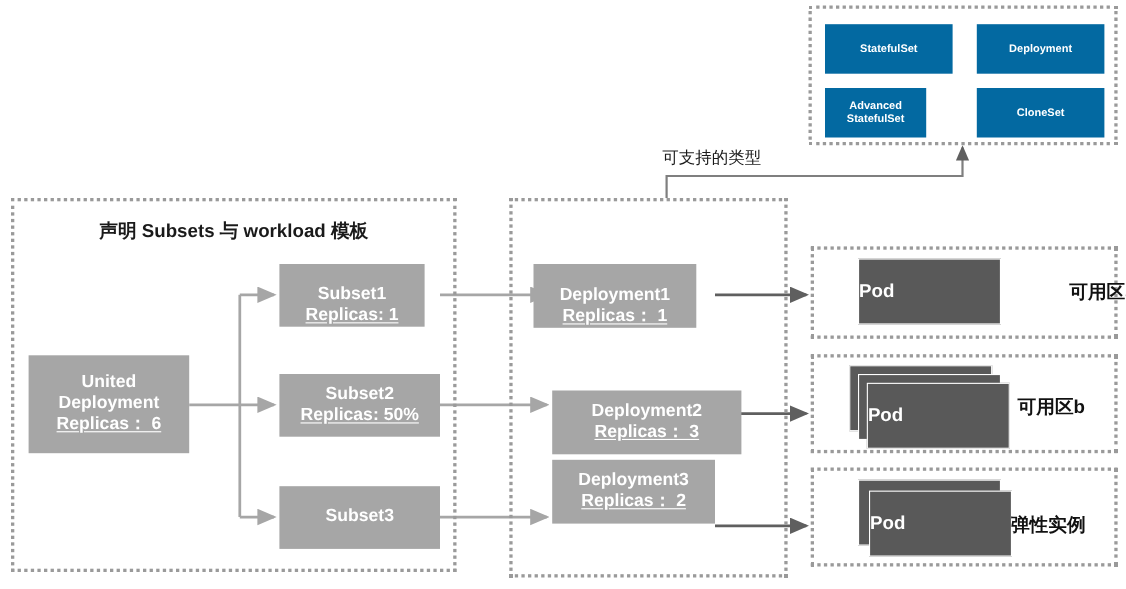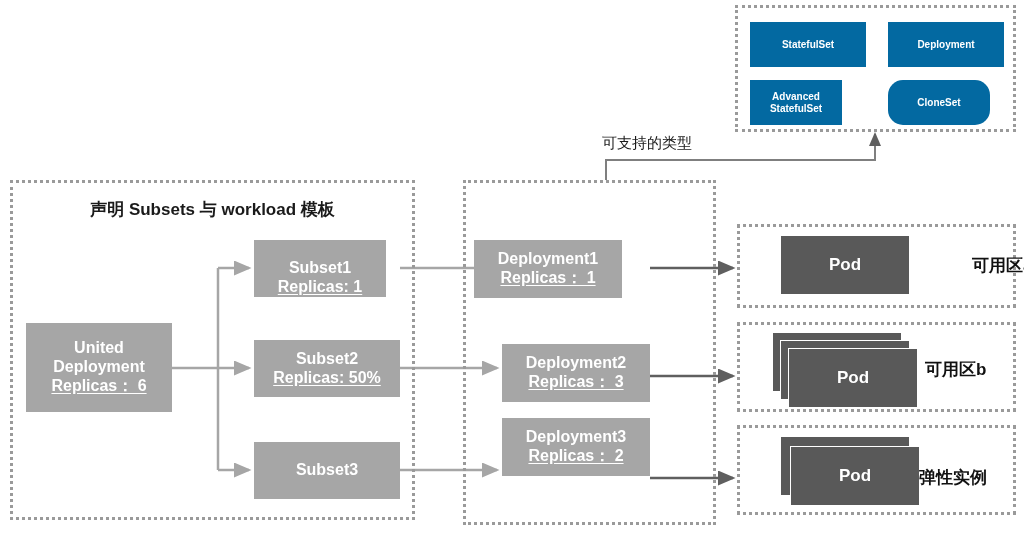--- a/index.html
+++ b/index.html
@@ -54,21 +54,21 @@
     box-sizing:border-box;
   }
 
   
   .pod-wrap{position:absolute;}
   .pod{
     position:absolute;
     background:#595959;
     border:1px solid #ffffff;
     box-sizing:border-box;
-    display:flex;align-items:center;justify-content:center;
+    display:flex;align-items:center;
     color:#ffffff;font-size:17px;font-weight:bold;
   }
   .pod.ghost{background:#595959;}
   .zone-label{
     position:absolute;
     color:#111111;
     font-size:17px;
     font-weight:bold;
     white-space:nowrap;
   }
@@ -125,21 +125,21 @@
 
   <div class="chip" style="left:888px;top:22px;width:116px;height:45px;">
     <span>Deployment</span>
   </div>
 
   <div class="chip" style="left:750px;top:80px;width:92px;height:45px;flex-direction:column;">
     <span>Advanced</span>
     <span>StatefulSet</span>
   </div>
 
-  <div class="chip" style="left:888px;top:80px;width:102px;height:45px;border-radius:15px;">
+  <div class="chip" style="left:888px;top:80px;width:116px;height:45px;">
     <span>CloneSet</span>
   </div>
 
   <div class="note" style="left:602px;top:134px;">可支持的类型</div>
 
   <div class="dashed-panel" style="left:10px;top:180px;width:405px;height:340px;">
   </div>
   <div class="panel-title" style="left:10px;top:198px;width:405px;">声明 Subsets 与 workload 模板</div>
 
   <div class="gbox" style="left:26px;top:323px;width:146px;height:89px;">
@@ -158,26 +158,26 @@
     <span class="l2">Replicas: 50%</span>
   </div>
 
   <div class="gbox" style="left:254px;top:442px;width:146px;height:57px;">
     <span class="l1">Subset3</span>
   </div>
 
   <div class="dashed-panel" style="left:463px;top:180px;width:253px;height:345px;">
   </div>
 
-  <div class="gbox" style="left:474px;top:240px;width:148px;height:58px;">
+  <div class="gbox" style="left:485px;top:240px;width:148px;height:58px;justify-content:flex-end;">
     <span class="l1">Deployment1</span>
     <span class="l2">Replicas： 1</span>
   </div>
 
-  <div class="gbox" style="left:502px;top:344px;width:148px;height:58px;">
+  <div class="gbox" style="left:502px;top:355px;width:172px;height:58px;">
     <span class="l1">Deployment2</span>
     <span class="l2">Replicas： 3</span>
   </div>
 
   <div class="gbox" style="left:502px;top:418px;width:148px;height:58px;">
     <span class="l1">Deployment3</span>
     <span class="l2">Replicas： 2</span>
   </div>
 
   <div class="dashed-panel" style="left:737px;top:224px;width:279px;height:84px;">

